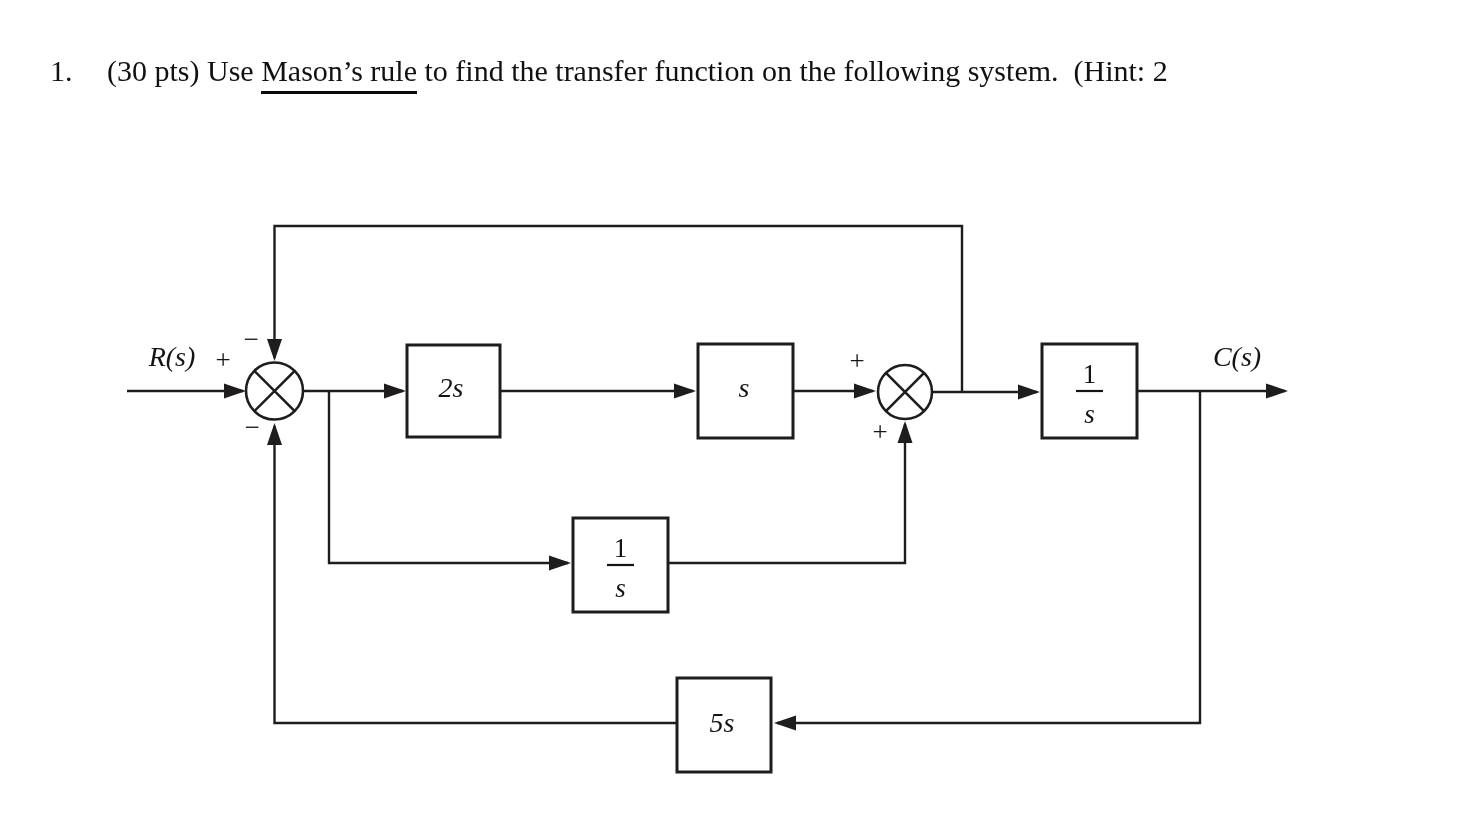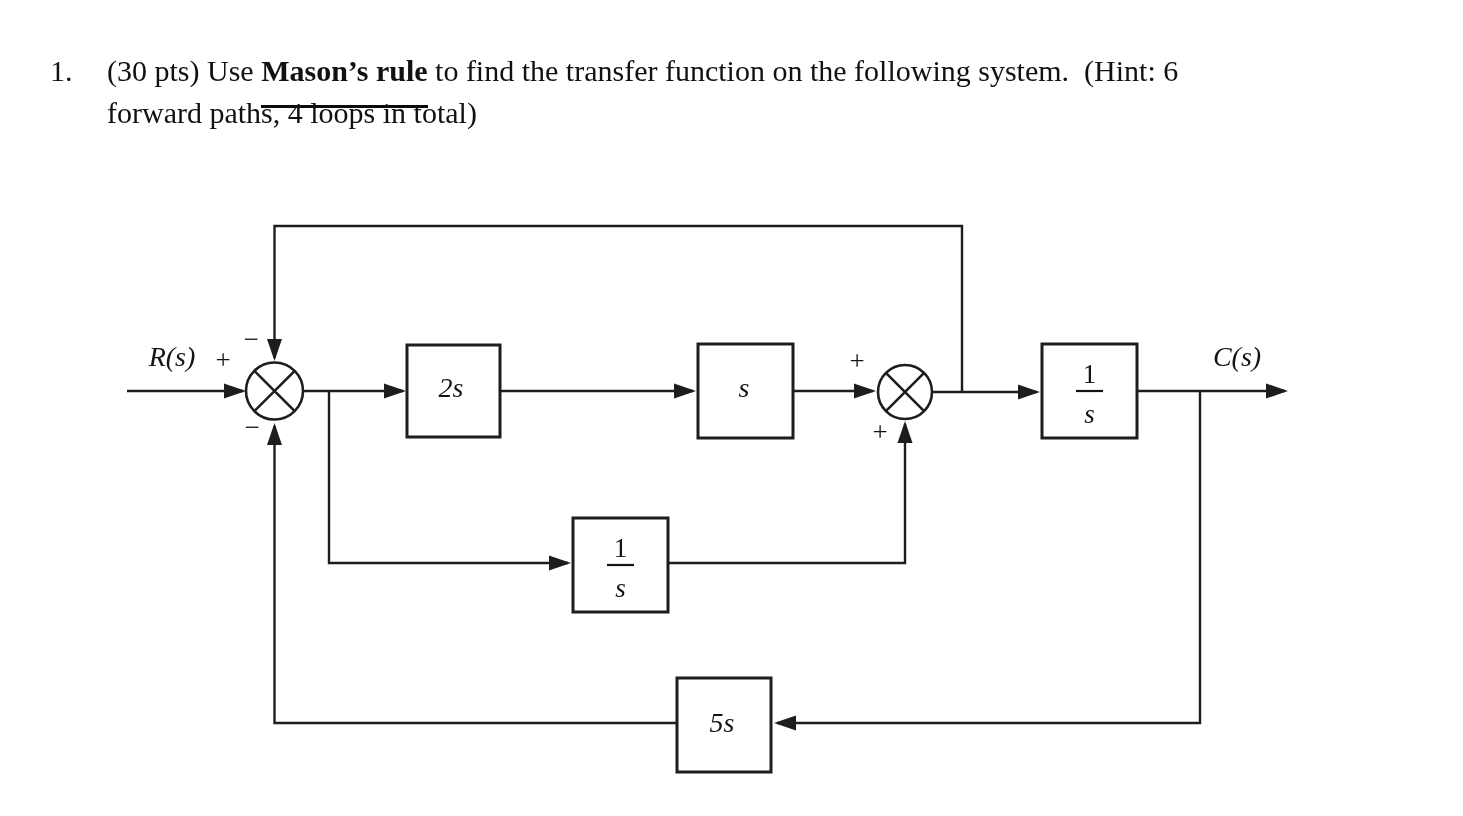--- a/index.html
+++ b/index.html
@@ -23,23 +23,23 @@
     line-height: 42px;
   }
   .q-num {
     flex: 0 0 57px;
   }
   .q-text {
     flex: 1 1 auto;
     white-space: pre-wrap;
   }
   .emph {
-    font-weight: 700;
+    font-weight: 400;
     border-bottom: 3.5px solid #0a0a0a;
-    padding-bottom: 18px;
+    padding-bottom: 4px;
     margin-top: 17px;
   }
   svg.diagram {
     position: absolute;
     left: 0;
     top: 0;
   }
   svg.diagram text {
     font-family: "Liberation Serif", "DejaVu Serif", serif;
     fill: #161314;
@@ -50,21 +50,21 @@
   .frac-den { font-size: 27px; font-style: italic; }
   .sign { font-size: 27px; }
 </style>
 </head>
 <body>
 
 <div class="page">
 
   <div class="question">
     <div class="q-num">1.</div>
-    <div class="q-text"><span>(30 pts) Use </span><span class="emph">Mason’s rule</span><span> to find the transfer function on the following system.  (Hint: 6</span><br><span>forward paths, 4 loops in total)</span></div>
+    <div class="q-text"><span>(30 pts) Use </span><span class="emph">Mason’s rule</span><span> to find the transfer function on the following system.  (Hint: 2</span><br></div>
   </div>
 
   <svg class="diagram" width="1463" height="816" viewBox="0 0 1463 816">
     <defs>
       <marker id="ah" markerUnits="userSpaceOnUse" markerWidth="26" markerHeight="20" refX="20" refY="9" orient="auto">
         <path d="M1,1.5 L23,9 L1,16.5 Z" fill="#1f1c1d"></path>
       </marker>
     </defs>
 
     <g stroke="#1f1c1d" stroke-width="2.4" fill="none">

